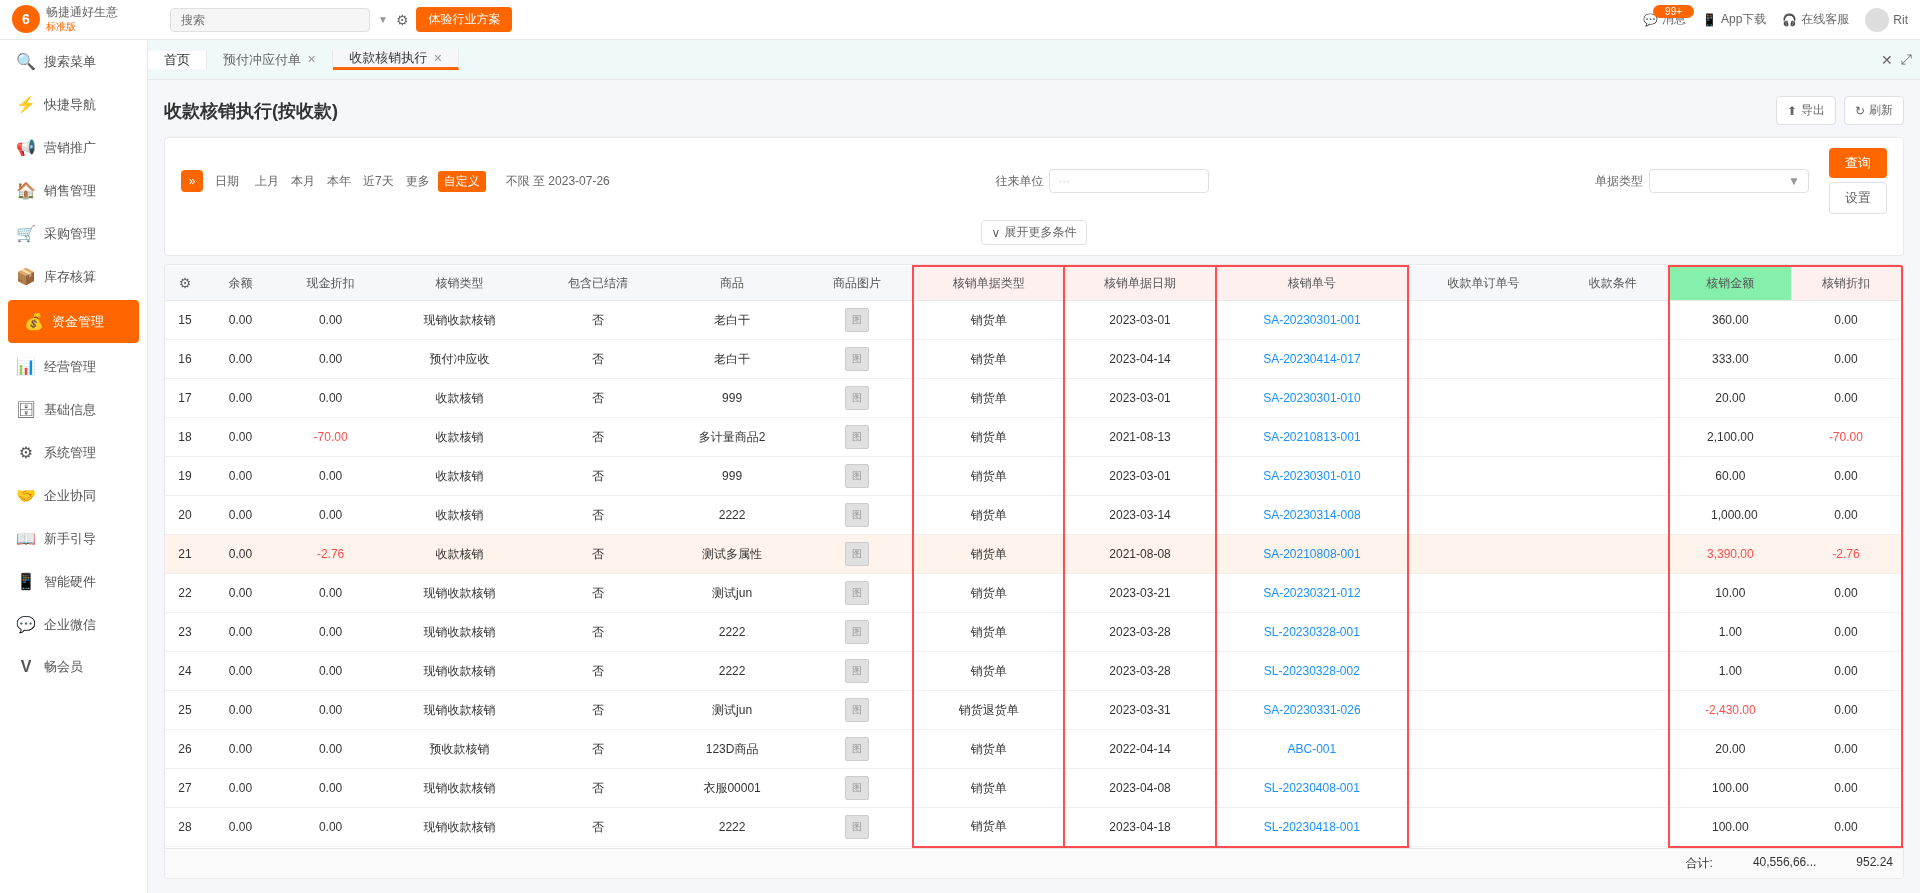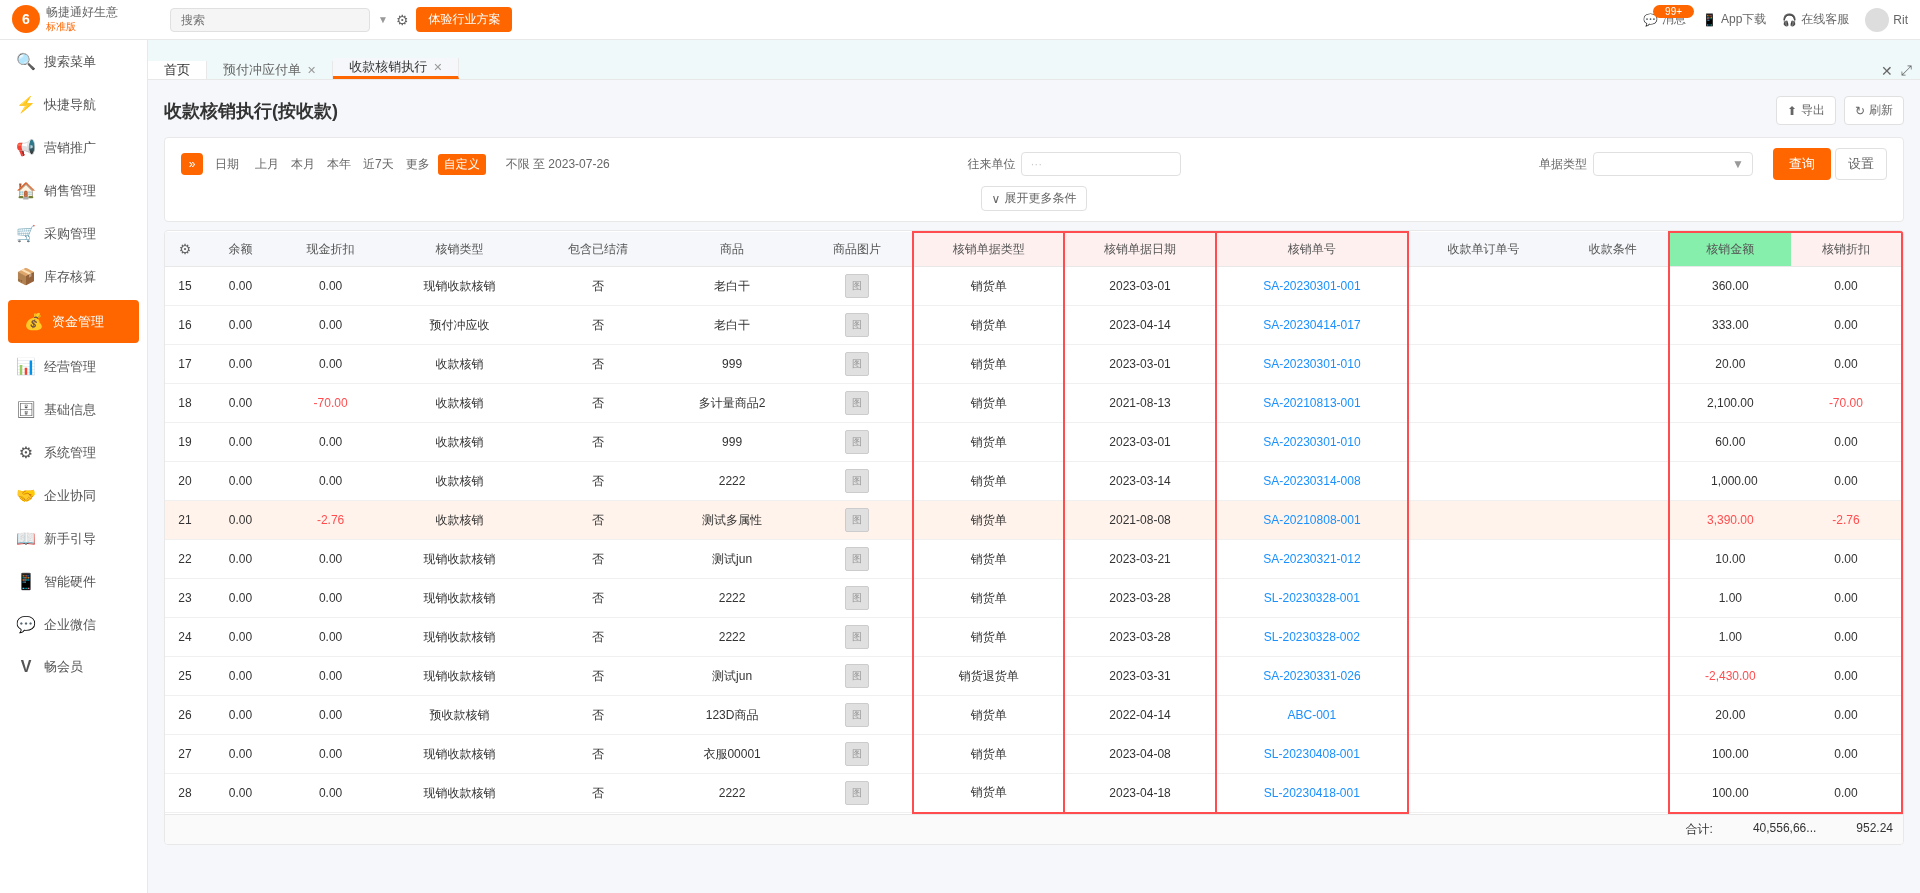--- a/index.html
+++ b/index.html
@@ -29,21 +29,21 @@
     .sidebar { width: 148px; background: #fff; border-right: 1px solid #e8e8e8; display: flex; flex-direction: column; overflow-y: auto; }
     .sidebar-item { display: flex; align-items: center; gap: 8px; padding: 12px 16px; cursor: pointer; color: #555; font-size: 13px; }
     .sidebar-item.active { background: #f60; color: #fff; border-radius: 4px; margin: 2px 8px; }
     .sidebar-item.active .sidebar-icon { color: #fff; }
     .sidebar-icon { font-size: 16px; width: 20px; text-align: center; }
 
     
     .content-area { flex: 1; display: flex; flex-direction: column; overflow: hidden; }
     
     
-    .tab-bar { height: 40px; background: #fff; display: flex; align-items: flex-end; border-bottom: 1px solid #e8e8e8; }
+    .tab-bar { height: 40px; background: #fff; display: flex; align-items: center; border-bottom: 1px solid #e8e8e8; }
     .tab { display: flex; align-items: center; padding: 0 16px; cursor: pointer; font-size: 13px; color: #666; border-right: 1px solid #e8e8e8; gap: 6px; white-space: nowrap; }
     .tab.home { background: #fff; color: #333; font-weight: 500; }
     .tab.active { background: #fff; color: #333; border-bottom: 2px solid #f60; }
     .tab-close { color: #999; font-size: 11px; cursor: pointer; }
     .tab-spacer { flex: 1; }
     .tab-controls { display: flex; align-items: center; padding: 0 8px; gap: 8px; }
     .tab-ctrl-btn { color: #666; cursor: pointer; font-size: 14px; }
 
     
     .page-content { flex: 1; overflow: auto; padding: 16px; background: #f5f7fa; }
@@ -259,21 +259,21 @@
           <div class="filter-divider" style="min-width:40px;"></div>
 
           <div class="filter-field">
             <span class="filter-label">单据类型</span>
             <div class="filter-select" style="min-width:160px; display:flex; align-items:center; justify-content:space-between;">
               <span style="color:#ccc;"></span>
               <span style="color:#999;">▼</span>
             </div>
           </div>
 
-          <div style="display:flex; flex-direction:row; gap:4px; margin-left:8px;">
+          <div style="display:flex; flex-direction:column; gap:4px; margin-left:8px;">
             <button class="btn-query">查询</button>
             <button class="btn-settings">设置</button>
           </div>
         </div>
 
         <div class="expand-bar">
           <button class="expand-btn">
             <span>∨</span>
             <span>展开更多条件</span>
           </button>

